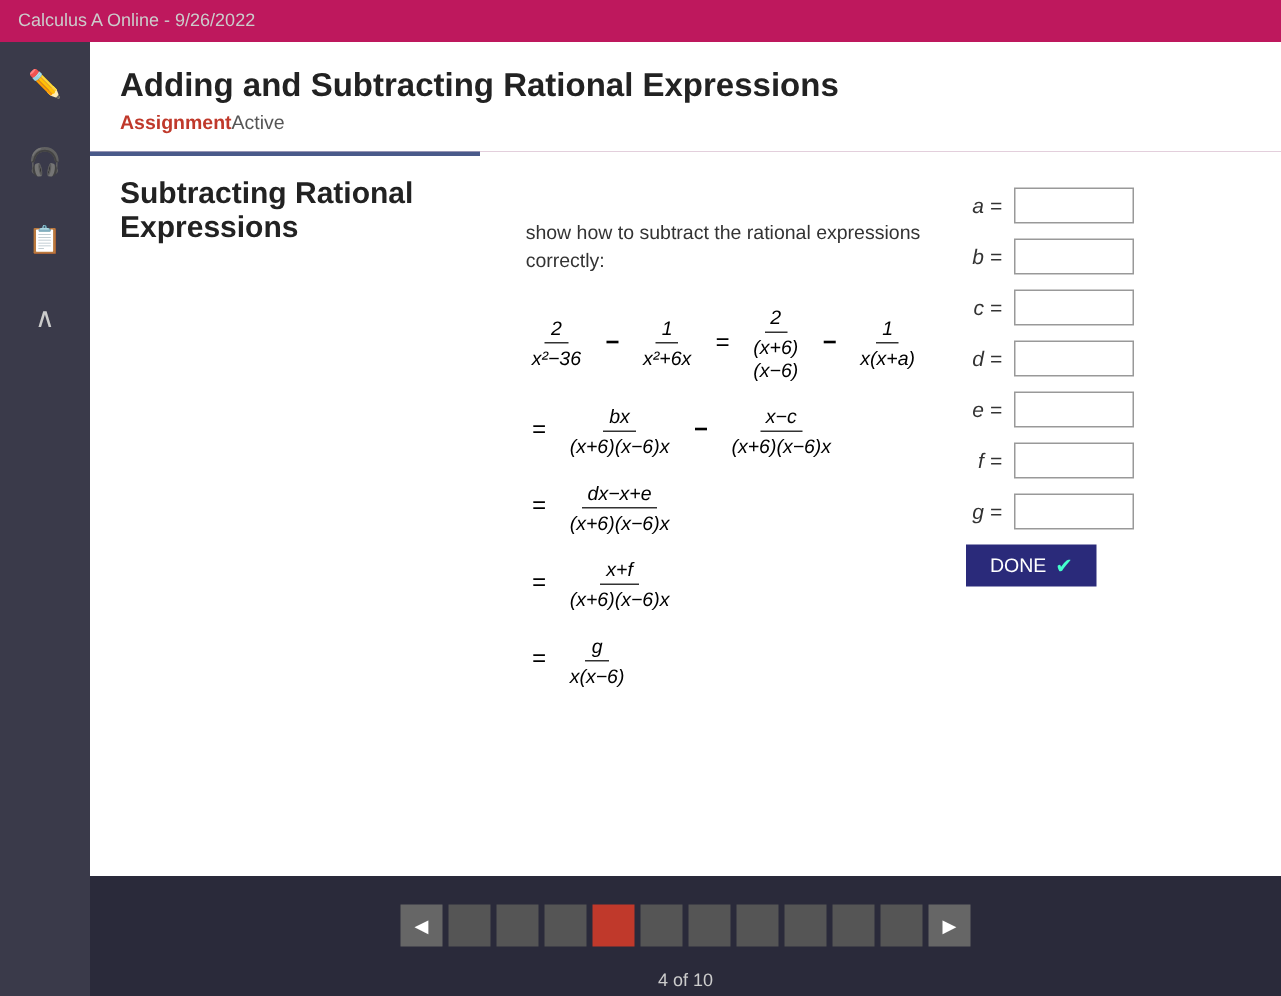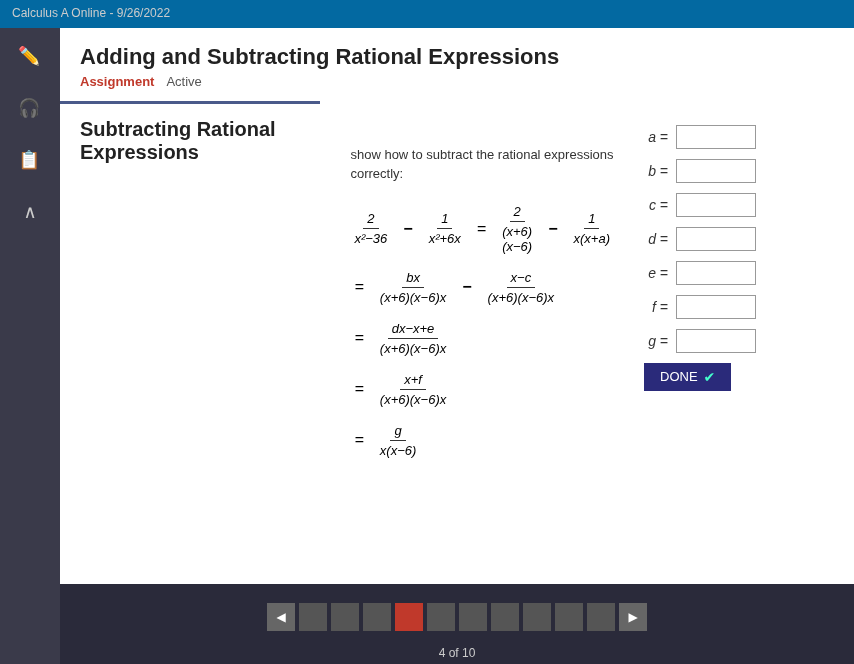--- a/index.html
+++ b/index.html
@@ -7,21 +7,21 @@
       width: 854px;
       height: 664px;
       background: #2a2a3a;
       font-family: Arial, sans-serif;
       overflow: hidden;
       position: relative;
     }
 
     
     .top-bar {
-      background: #0369a1;
+      background: #be185d;
       color: #ccc;
       font-size: 12px;
       padding: 6px 12px;
       height: 28px;
     }
 
     
     .main-container {
       display: flex;
       height: calc(664px - 28px);
@@ -65,21 +65,20 @@
 
     .assignment-title {
       font-size: 22px;
       font-weight: bold;
       color: #222;
       margin-bottom: 4px;
     }
 
     .assignment-meta {
       display: flex;
-      gap: 12px;
       align-items: center;
       font-size: 13px;
     }
 
     .assignment-label {
       color: #c0392b;
       font-weight: bold;
     }
 
     .assignment-status {

